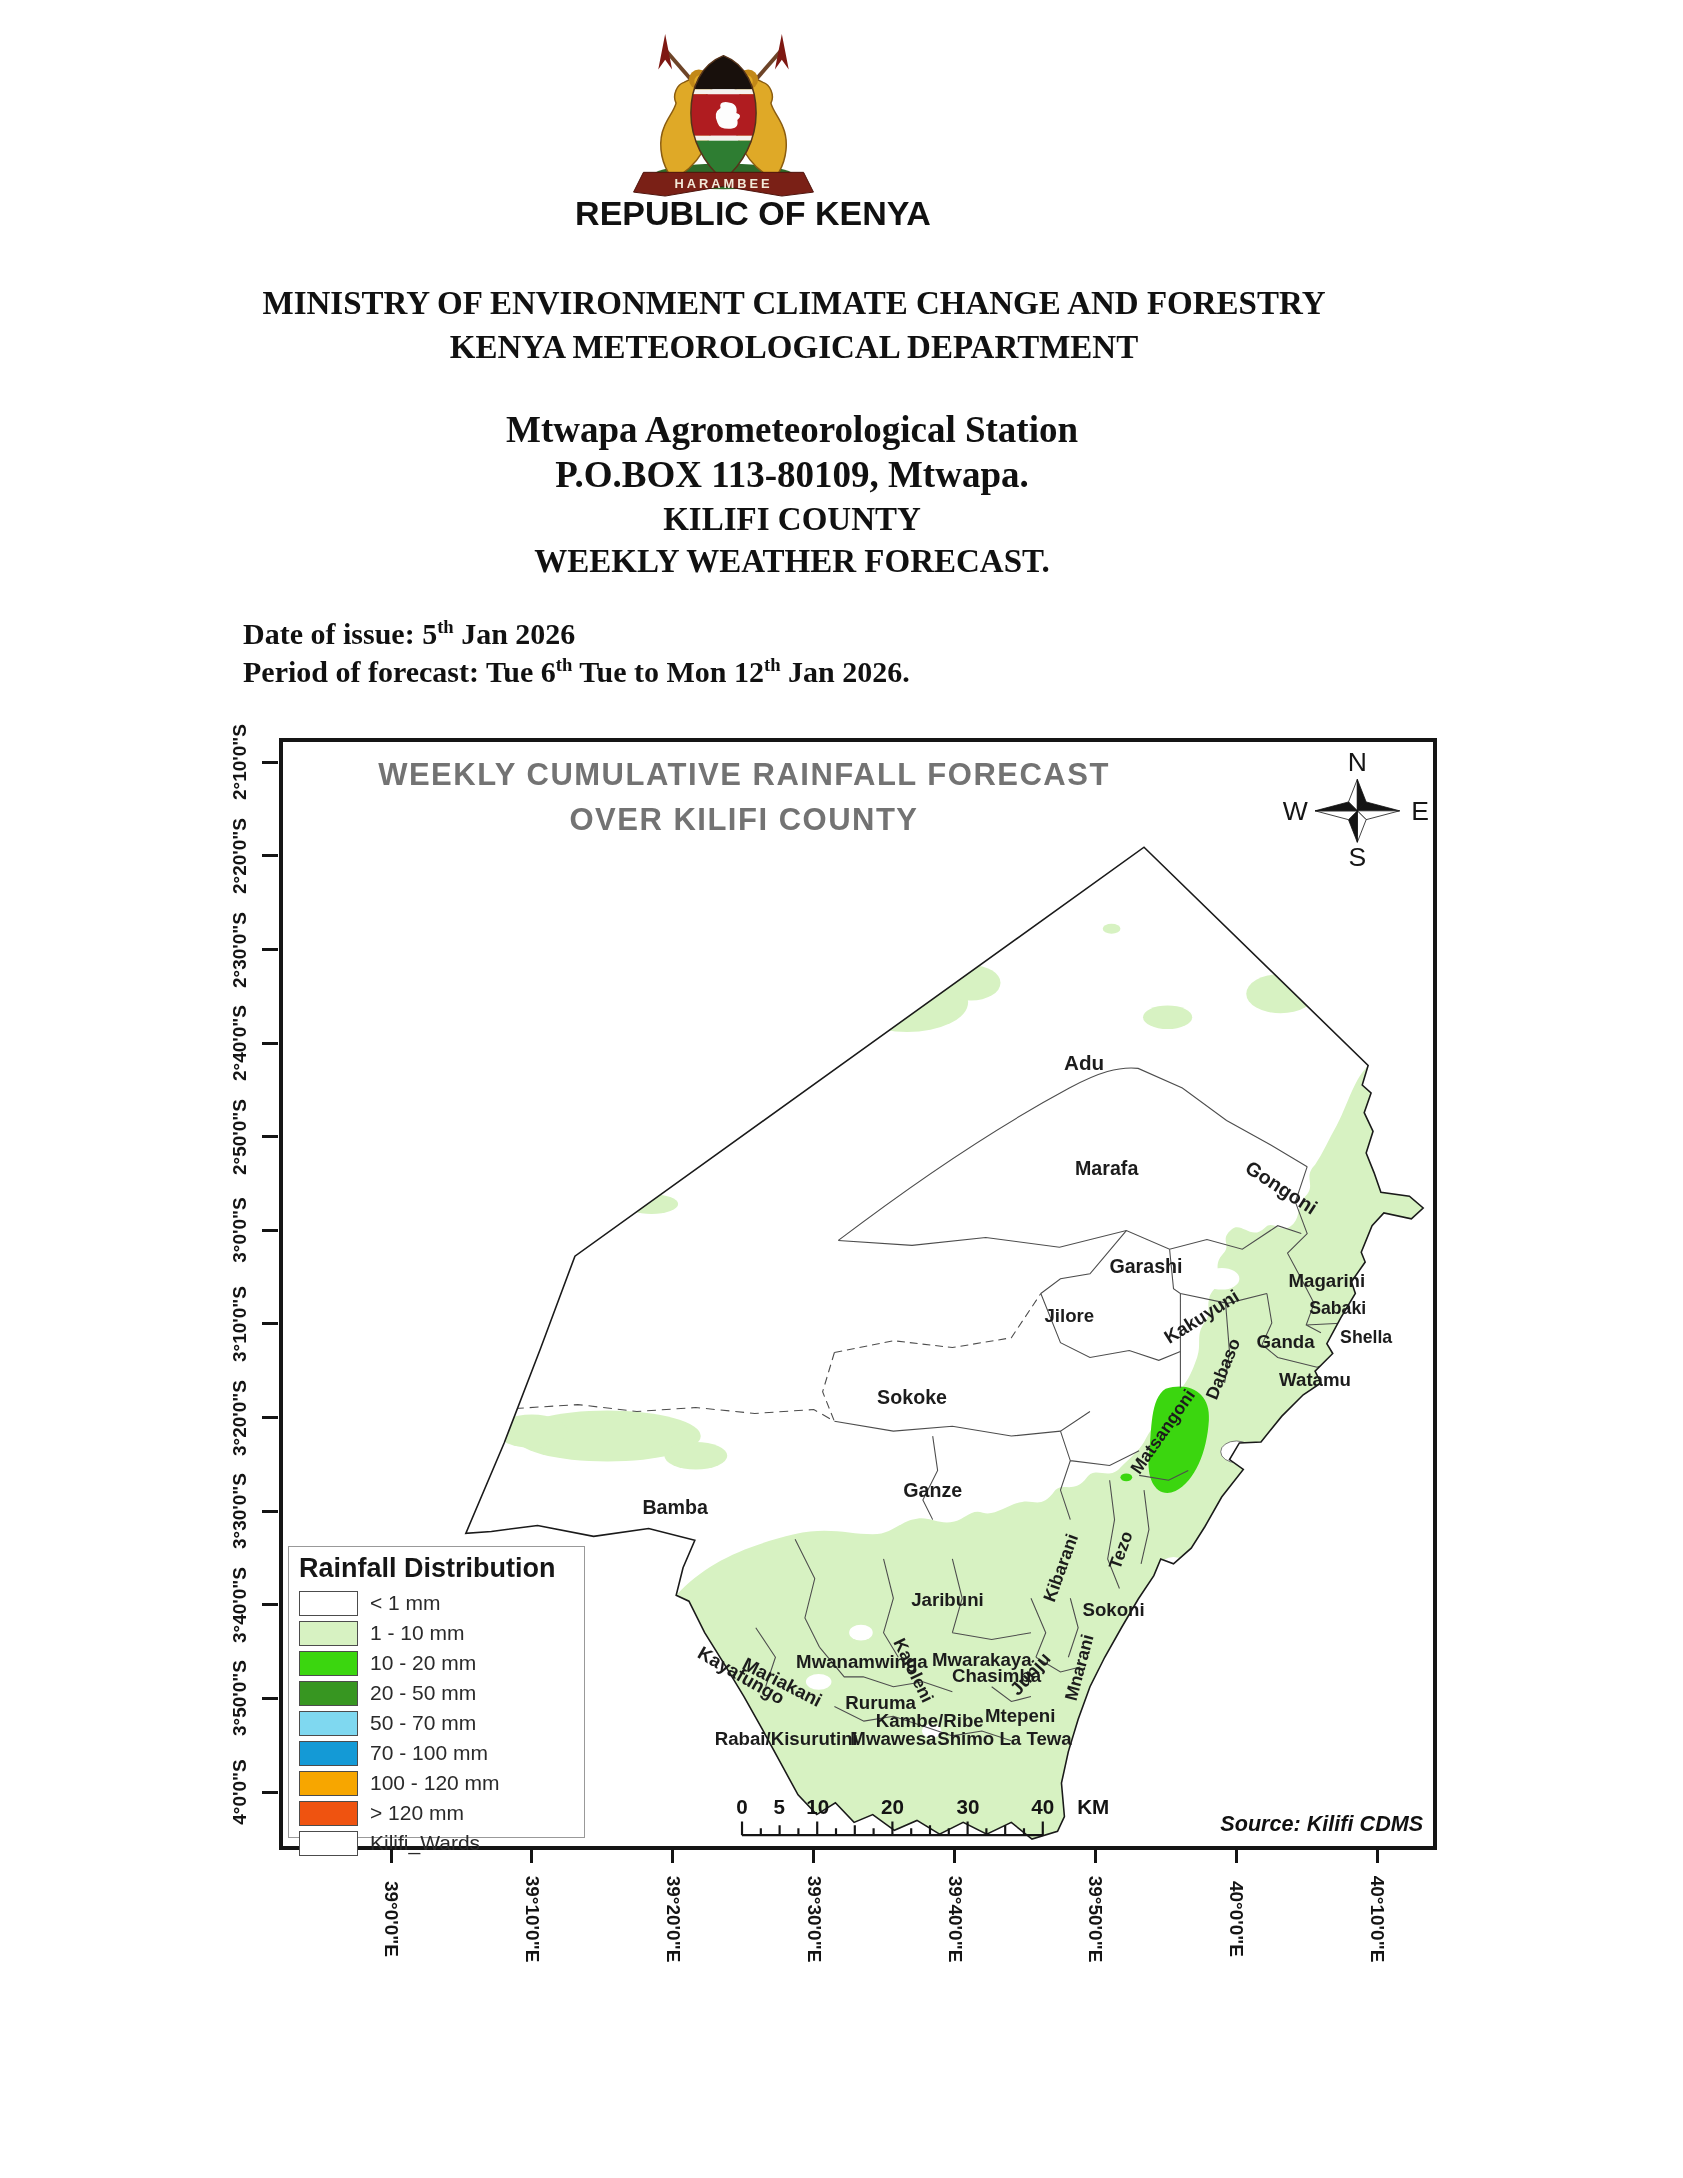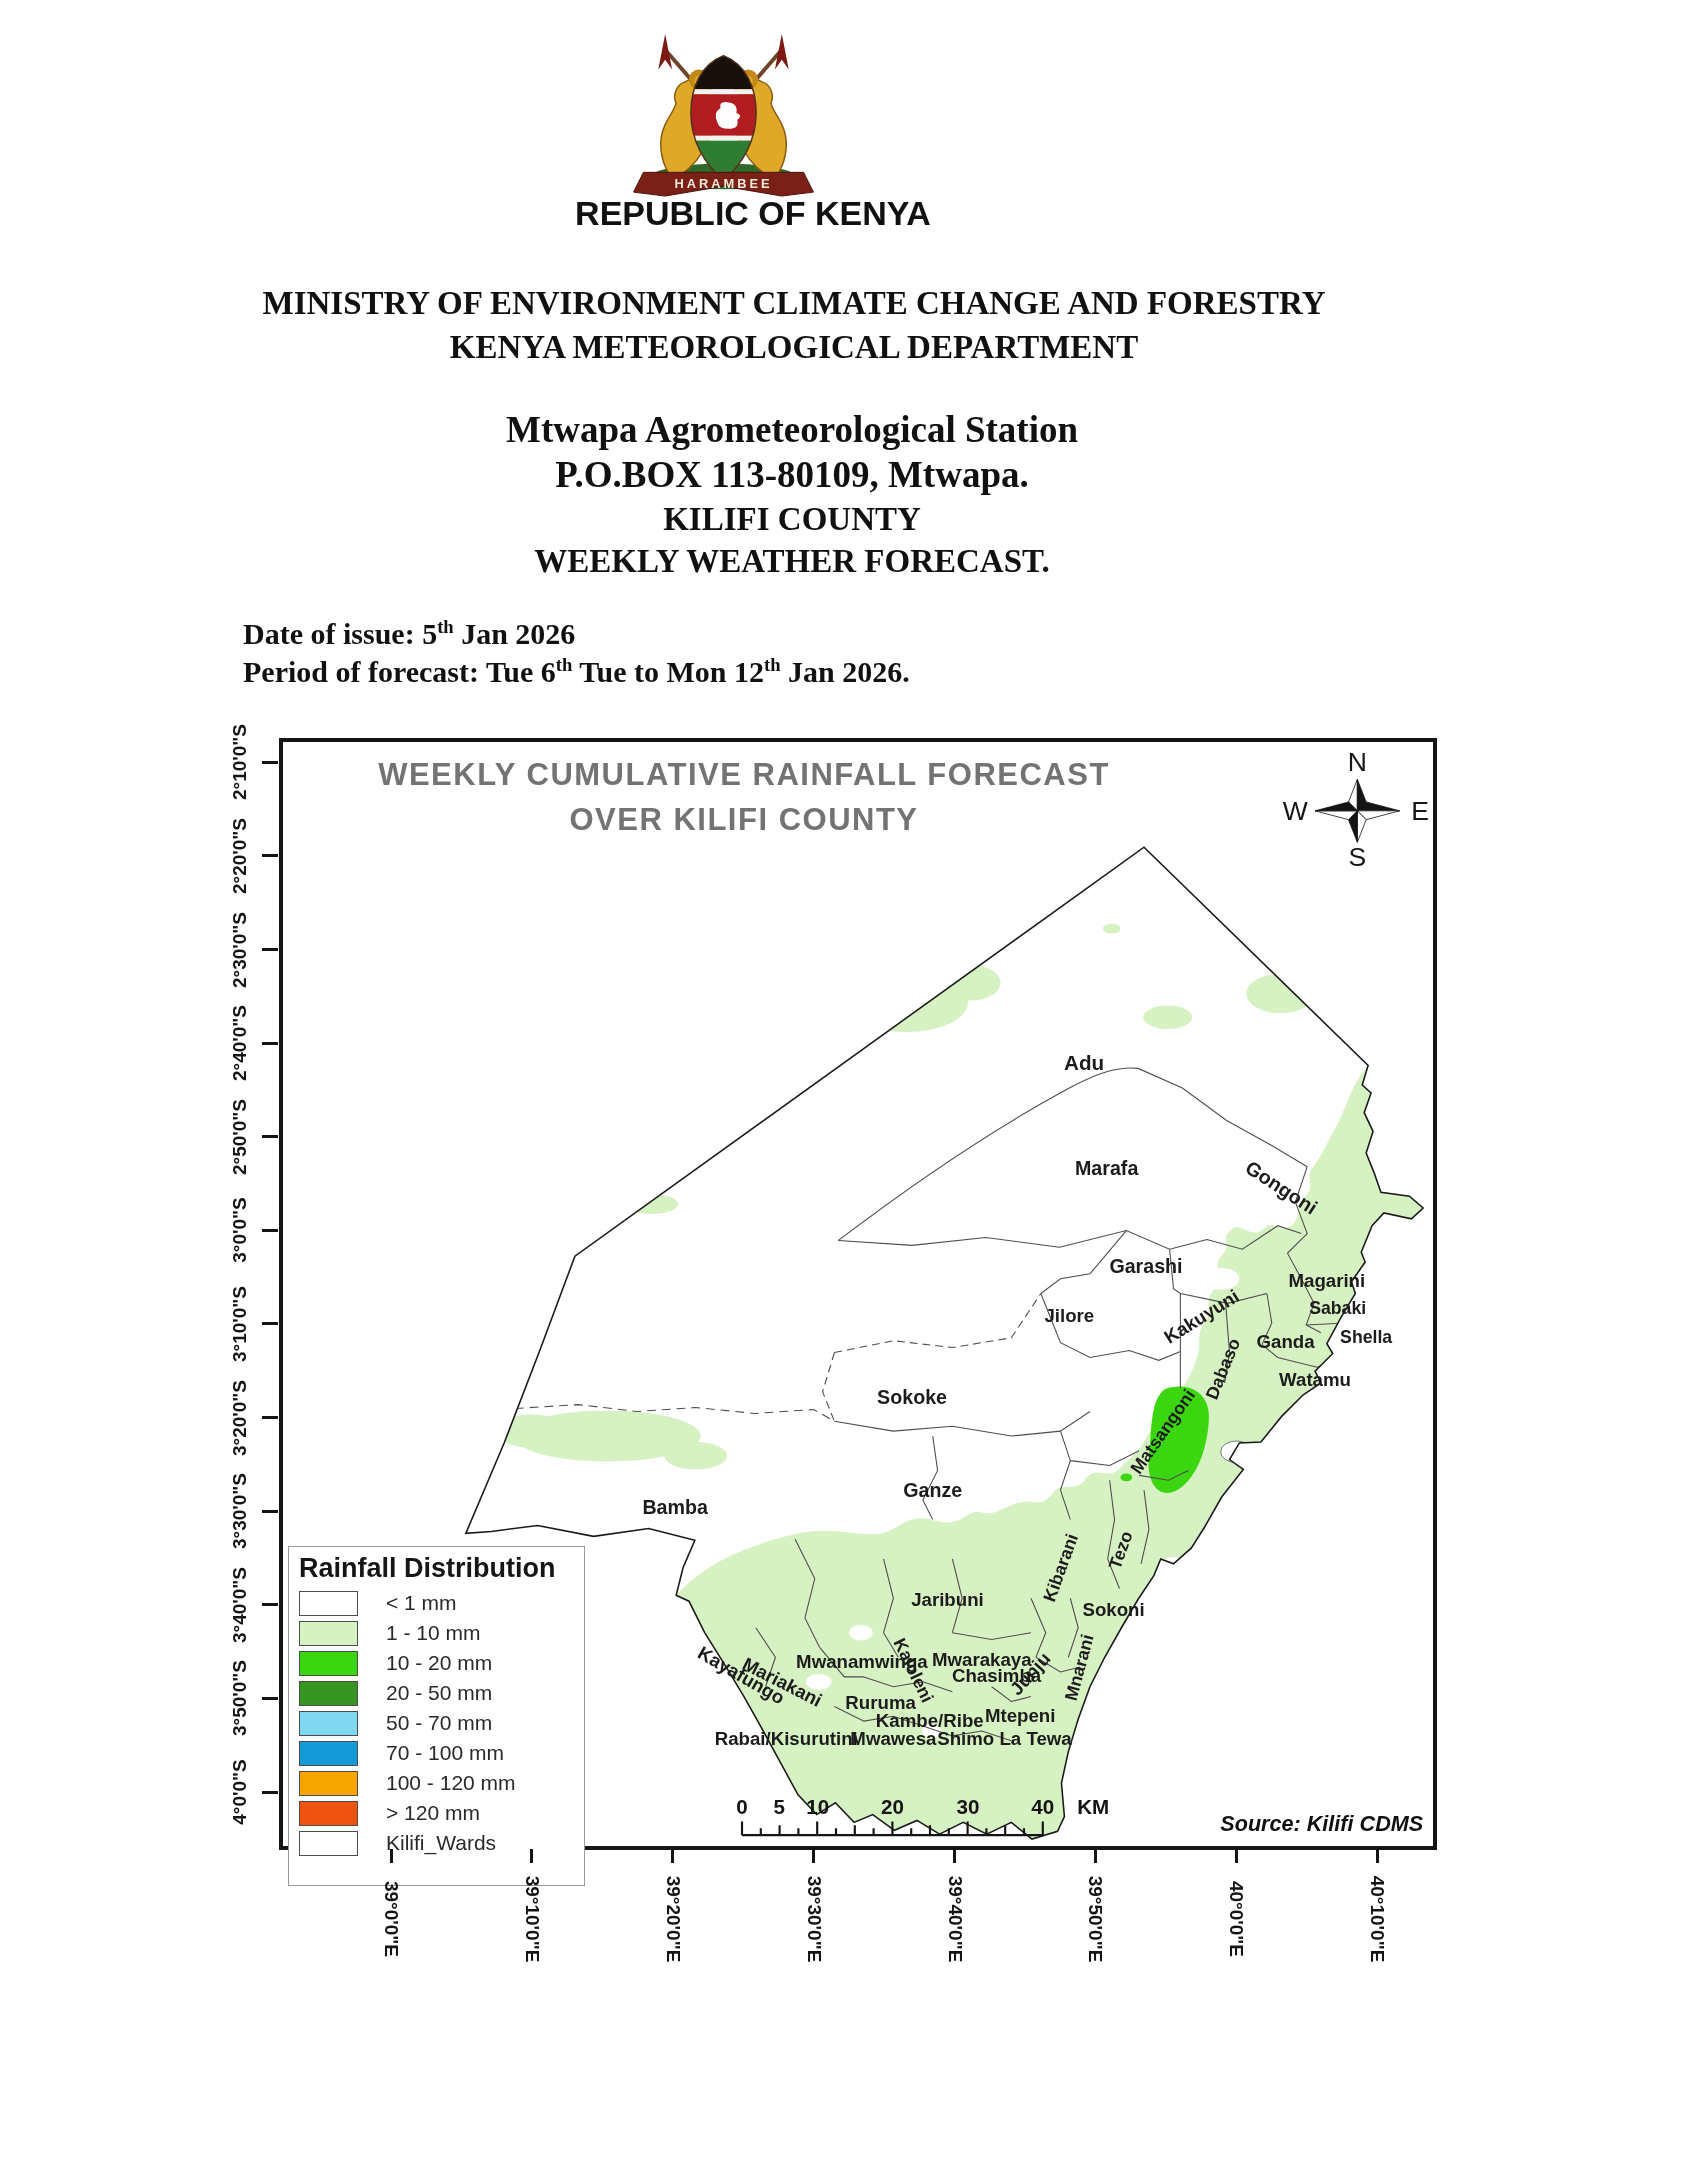--- a/index.html
+++ b/index.html
@@ -15,26 +15,26 @@
   #pobox{left:792px;top:453px;font-size:37px;font-weight:bold;}
   #county{left:792px;top:501px;font-size:33px;font-weight:bold;}
   #doctitle{left:792px;top:543px;font-size:33px;font-weight:bold;text-align:right;}
   .issue-line{position:absolute;left:243px;font-size:30px;font-weight:bold;font-family:"Liberation Serif",serif;white-space:nowrap;}
   .issue-line sup{font-size:62%;}
   #map-frame{position:absolute;left:279px;top:738px;width:1158px;height:1112px;
              border:4px solid #151515;box-sizing:border-box;background:#fff;}
   #map-svg{position:absolute;left:0;top:0;width:1150px;height:1104px;}
   #map-title{position:absolute;left:40px;top:10px;width:842px;text-align:center;
              font-size:31px;font-weight:bold;letter-spacing:1.5px;line-height:45px;color:#737373;}
-  #legend{position:absolute;left:5px;top:804px;width:297px;height:340px;background:#fff;
+  #legend{position:absolute;left:5px;top:804px;width:297px;height:292px;background:#fff;
           border:1px solid #999;box-sizing:border-box;padding:4px 0 0 10px;}
   #legend-title{font-size:27px;font-weight:bold;color:#161616;margin:2px 0 4px 0;}
   .lg-row{display:flex;align-items:center;height:30px;}
   .lg-swatch{width:59px;height:25px;border:1.5px solid #4c4c4c;box-sizing:border-box;flex:0 0 auto;}
-  .lg-label{margin-left:28px;font-size:21px;color:#2a2a2a;}
+  .lg-label{margin-left:12px;font-size:21px;color:#2a2a2a;}
   .lat-tick{position:absolute;width:16px;height:3px;background:#141414;}
   .lon-tick{position:absolute;width:3px;height:14px;background:#141414;}
   .lat-label,.lon-label{position:absolute;font-size:19px;font-weight:bold;color:#141414;white-space:nowrap;}
   .lat-label{transform:translate(-50%,-50%) rotate(-90deg);}
   .lon-label{transform:translate(-50%,-50%) rotate(90deg);}
   .ward-label{font-family:"Liberation Sans",sans-serif;font-weight:bold;fill:#1c1c1c;}
   #source-text{font-style:italic;font-weight:bold;}
 </style>
 </head>
 <body>

